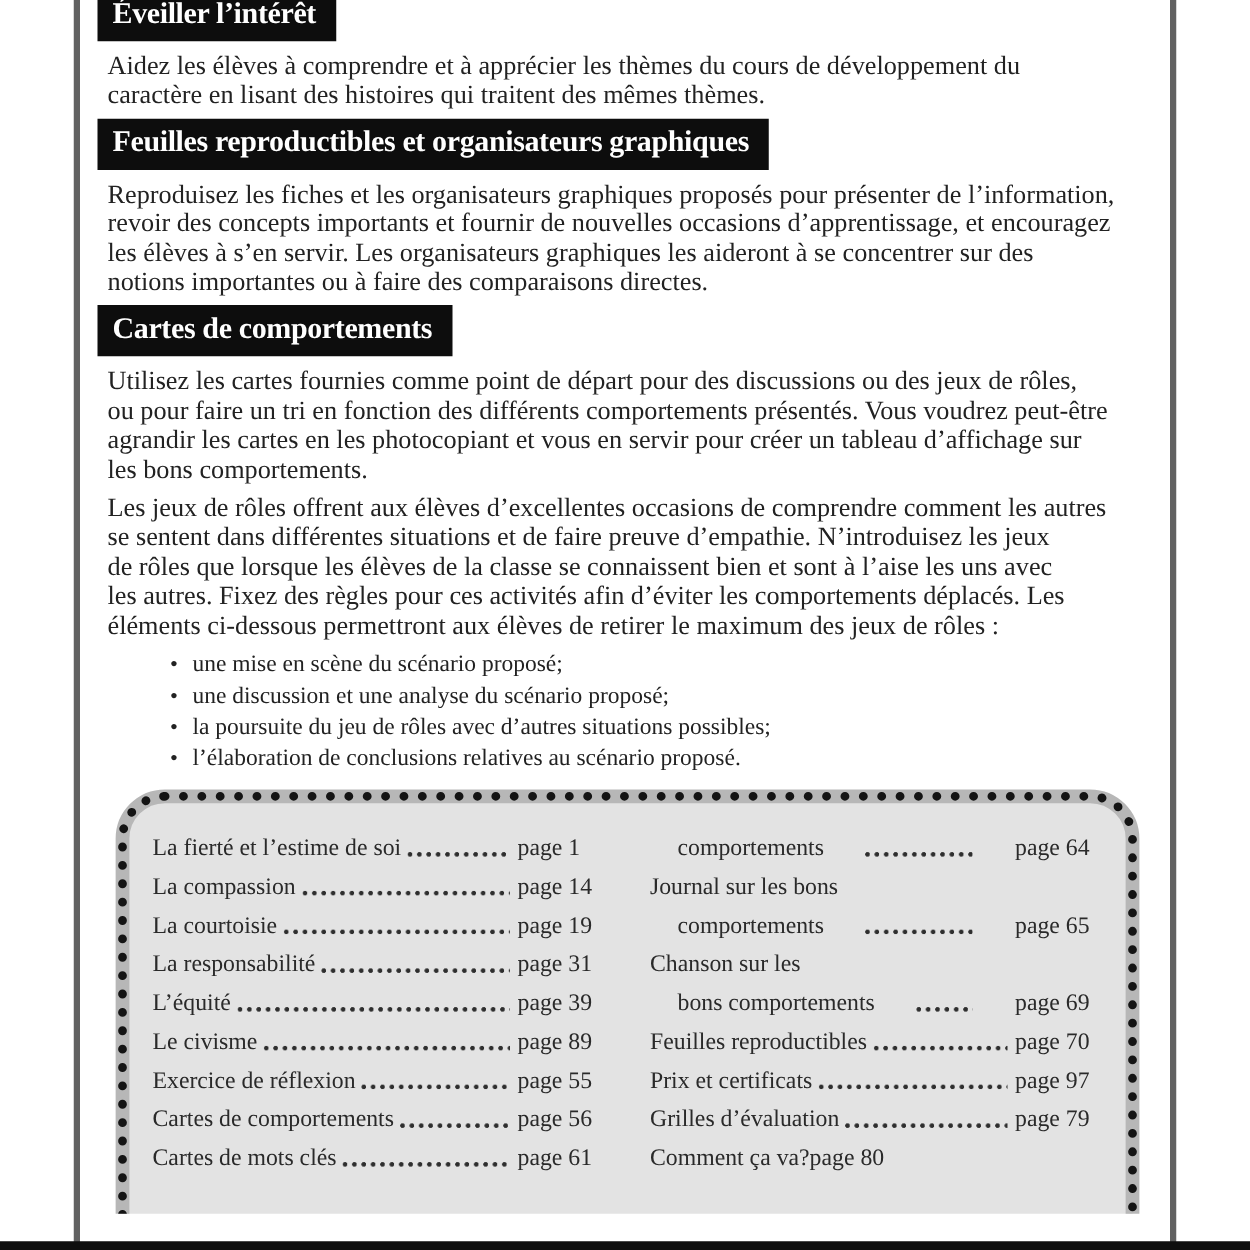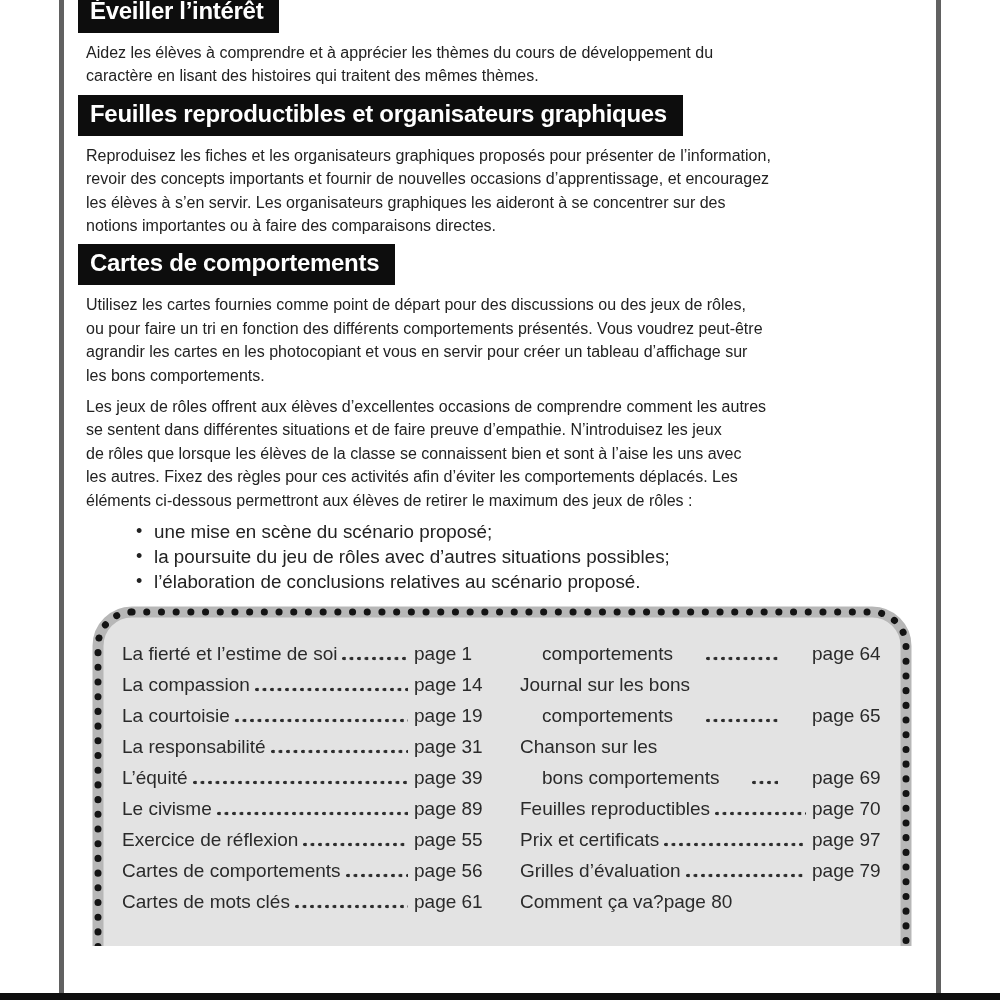--- a/index.html
+++ b/index.html
@@ -1,34 +1,34 @@
 <!DOCTYPE html>
 <html><head>
 <meta charset="utf-8">
 <style>
   html,body{margin:0;padding:0;background:#ffffff;}
   .page{
     position:relative;width:1000px;height:1000px;background:#ffffff;
-    overflow:hidden;font-family:Liberation Sans, sans-serif;color:#1d1d1d;
+    overflow:hidden;font-family:Liberation Serif, serif;color:#1d1d1d;
   }
   .rule{position:absolute;top:0;width:5px;height:994px;background:#616161;}
   .rule-left{left:59px;}
   .rule-right{left:936px;}
   .bottom-bar{position:absolute;left:0;top:993px;width:1000px;height:7px;background:#0e0e0e;z-index:6;}
 
   .content{position:absolute;left:78px;top:0;width:854px;}
 
   .bar{
     display:table;background:#0d0d0d;color:#ffffff;font-weight:bold;
     font-size:24px;line-height:28px;letter-spacing:-0.3px;
     padding:5px 16px 8px 12px;margin:0;
   }
   .bar-first{margin-top:-8px;}
   .para{
-    font-size:16px;line-height:23.4px;margin:8px 0 7px 8px;width:846px;
+    font-size:21px;line-height:23.4px;margin:8px 0 7px 8px;width:846px;
     white-space:pre-line;color:#222222;
   }
   ul.bullets{list-style:none;margin:4px 0 2px;padding:0 0 0 58px;font-size:18.8px;line-height:25px;color:#222222;}
   ul.bullets li{position:relative;padding-left:18px;}
   ul.bullets li::before{content:"\2022";position:absolute;left:0;top:0;font-size:18px;}
 
   .toc-box{position:relative;margin:12px 0 0 14px;width:820px;height:340px;}
   .toc-box svg{position:absolute;left:0;top:0;}
   .toc-cols{position:relative;display:flex;gap:26px;padding:32px 0 0 30px;z-index:2;}
   .toc-col{display:flex;flex-direction:column;}
@@ -71,20 +71,21 @@
 
     <div class="para">Les jeux de rôles offrent aux élèves d’excellentes occasions de comprendre comment les autres
 se sentent dans différentes situations et de faire preuve d’empathie. N’introduisez les jeux
 de rôles que lorsque les élèves de la classe se connaissent bien et sont à l’aise les uns avec
 les autres. Fixez des règles pour ces activités afin d’éviter les comportements déplacés. Les
 éléments ci-dessous permettront aux élèves de retirer le maximum des jeux de rôles :</div>
 
     <ul class="bullets">
 
     <li>une mise en scène du scénario proposé;</li>
+        <li>une discussion et une analyse du scénario proposé;</li>
         <li>la poursuite du jeu de rôles avec d’autres situations possibles;</li>
         <li>l’élaboration de conclusions relatives au scénario proposé.</li>
       </ul>
 
     <div class="toc-box">
       <svg width="820" height="340" viewBox="0 0 820 340">
         <rect x="6" y="6" width="808" height="420" rx="34" fill="#e3e3e3" stroke="#b7b7b7" stroke-width="11"></rect>
         <rect x="6" y="6" width="808" height="420" rx="34" fill="none" stroke="#141414" stroke-width="7" stroke-dasharray="0.1 14.6" stroke-linecap="round"></rect>
       </svg>
       <div class="toc-cols">

